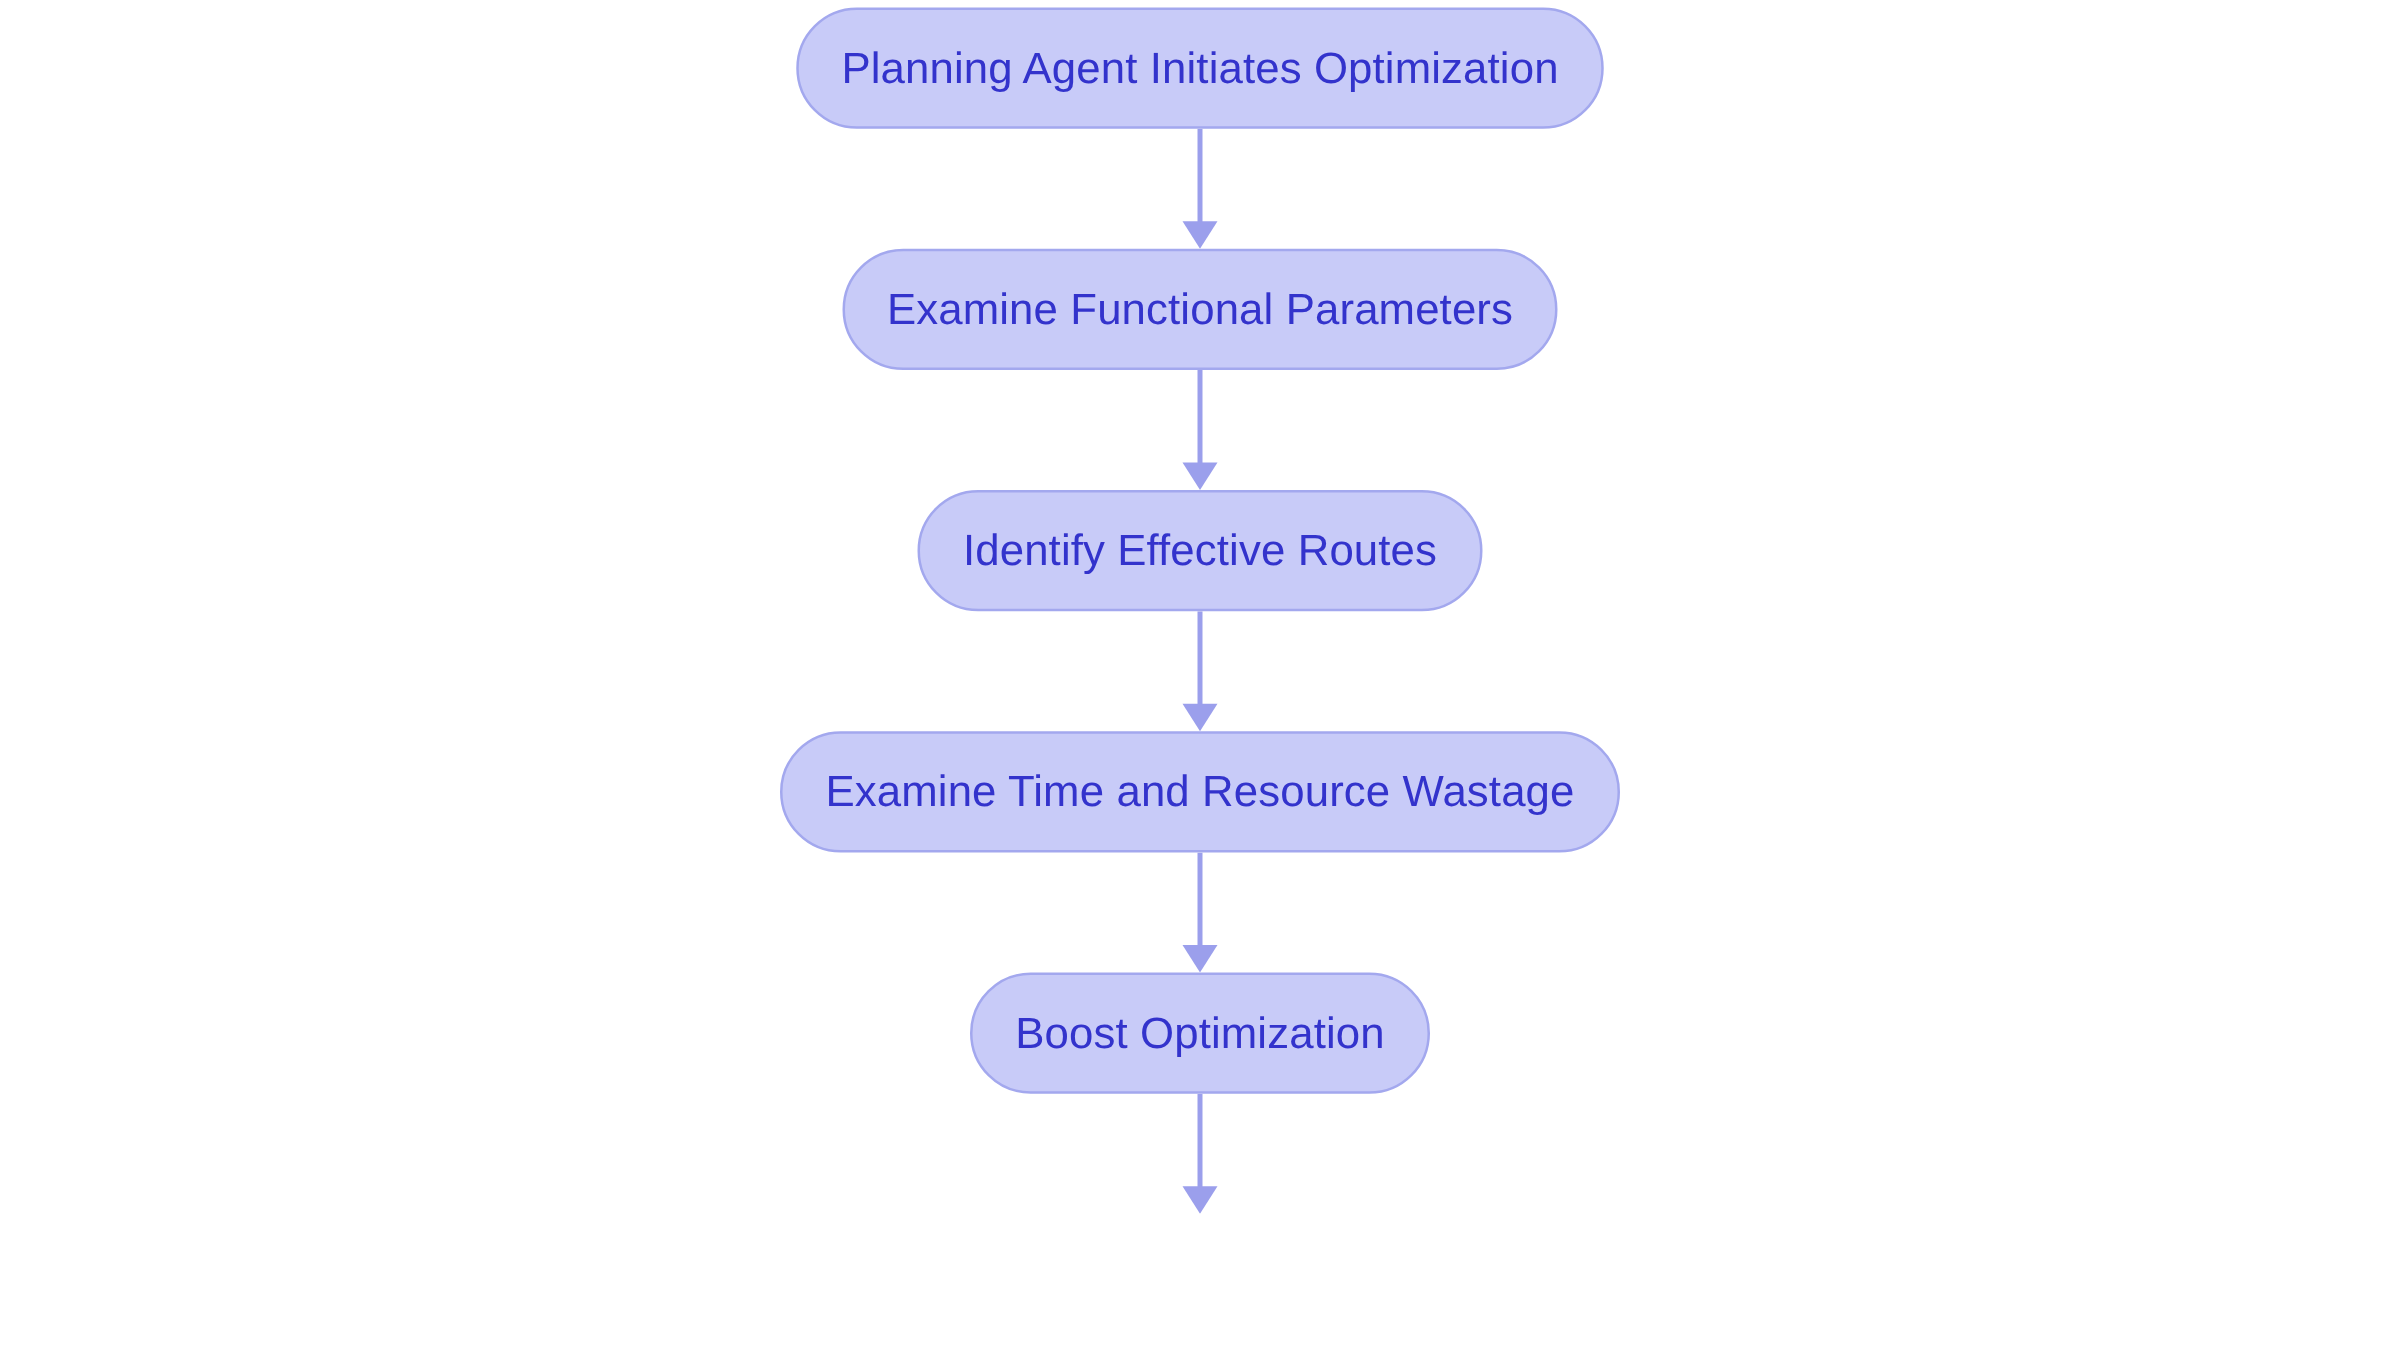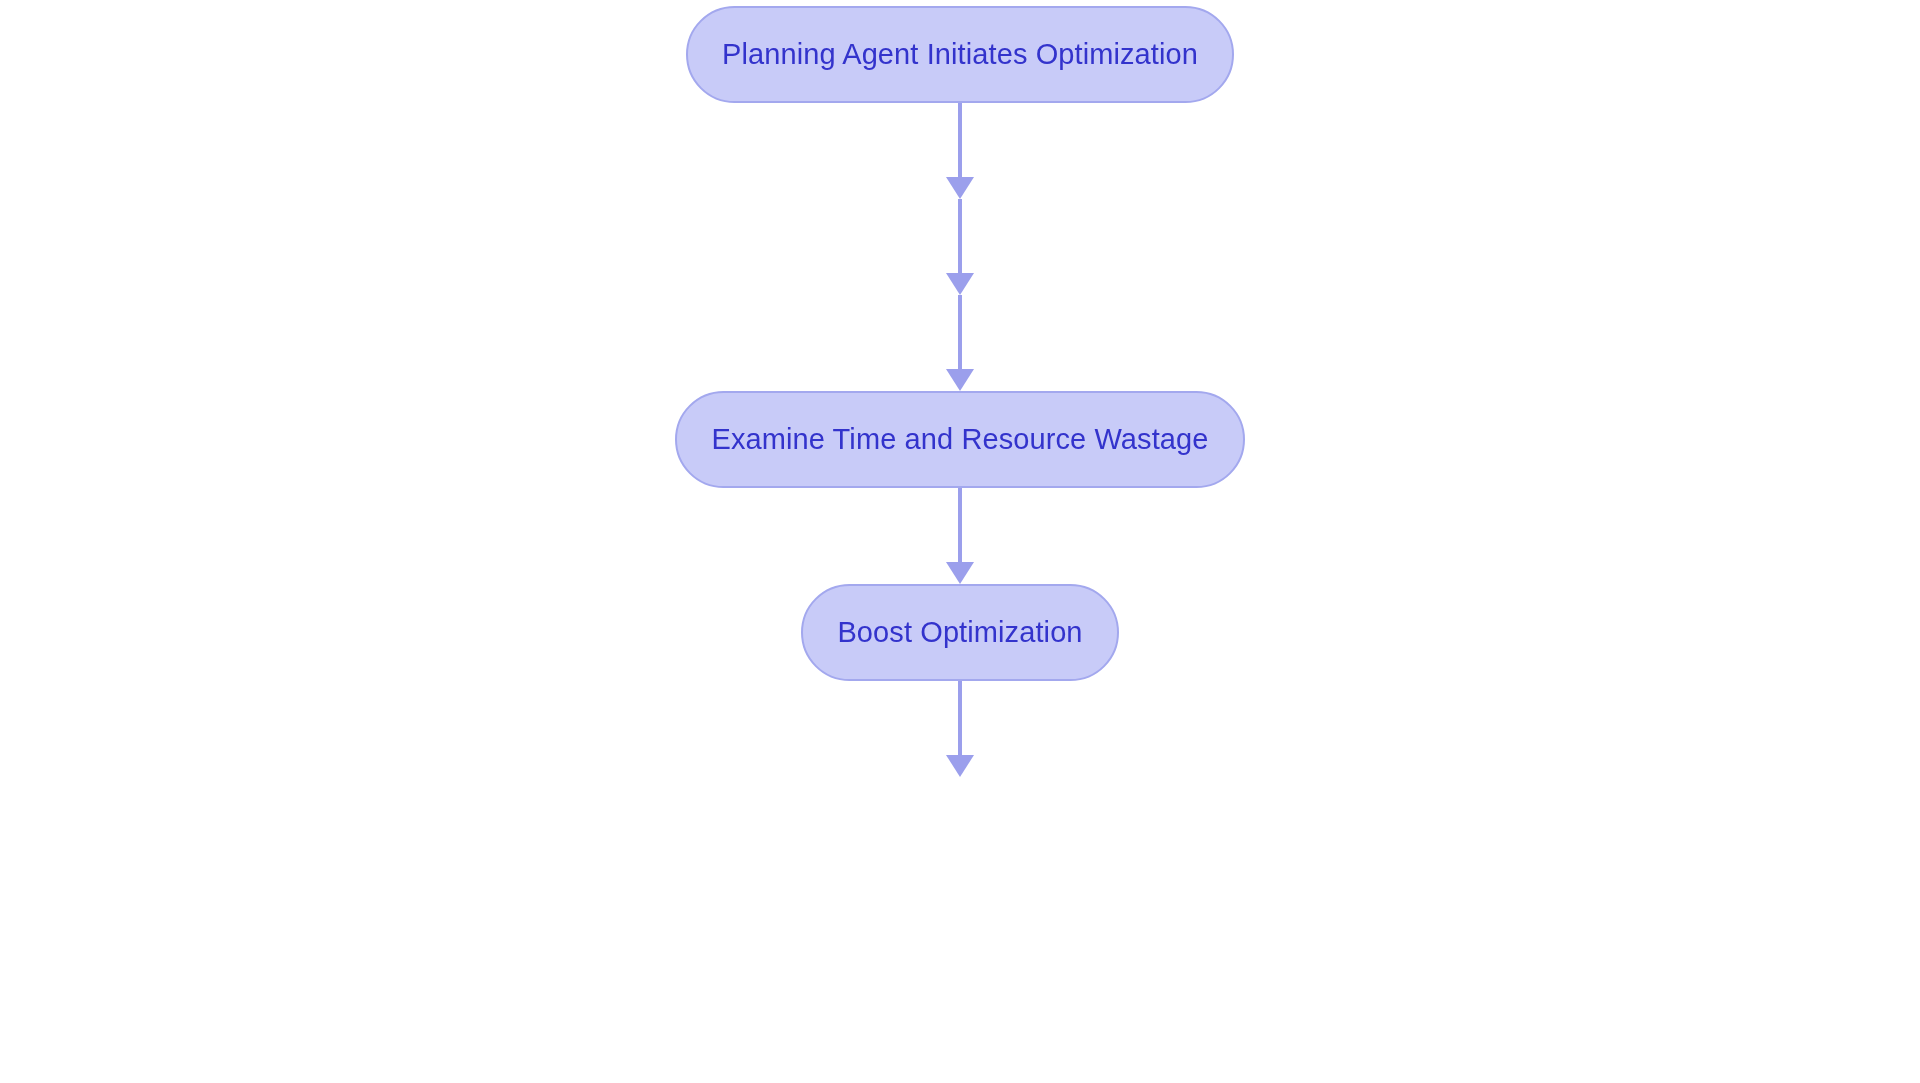--- a/index.html
+++ b/index.html
@@ -40,21 +40,21 @@
     border: 2px solid #a3a8ee;
     display: flex;
     align-items: center;
     justify-content: center;
     padding: 0 34px;
     white-space: nowrap;
   }
 
   .flow-node-label {
     color: #3333cc;
-    font-size: 29px;
+    font-size: 35px;
     line-height: 1;
     letter-spacing: 0.1px;
     font-weight: 400;
     white-space: nowrap;
   }
 
   .flow-connector {
     width: 30px;
     height: 96px;
     display: block;
@@ -78,26 +78,32 @@
 
     <div class="flow-node">
       <span class="flow-node-label">Planning Agent Initiates Optimization</span>
     </div>
 
     <svg class="flow-connector" viewBox="0 0 30 96">
       <line class="conn-line" x1="15" y1="0" x2="15" y2="76"></line>
       <polygon class="conn-head" points="1,74 29,74 15,96"></polygon>
     </svg>
 
+    <div class="flow-node">
+      <span class="flow-node-label">Examine Functional Parameters</span>
+    </div>
 
     <svg class="flow-connector" viewBox="0 0 30 96">
       <line class="conn-line" x1="15" y1="0" x2="15" y2="76"></line>
       <polygon class="conn-head" points="1,74 29,74 15,96"></polygon>
     </svg>
 
+    <div class="flow-node">
+      <span class="flow-node-label">Identify Effective Routes</span>
+    </div>
 
     <svg class="flow-connector" viewBox="0 0 30 96">
       <line class="conn-line" x1="15" y1="0" x2="15" y2="76"></line>
       <polygon class="conn-head" points="1,74 29,74 15,96"></polygon>
     </svg>
 
     <div class="flow-node">
       <span class="flow-node-label">Examine Time and Resource Wastage</span>
     </div>
 

